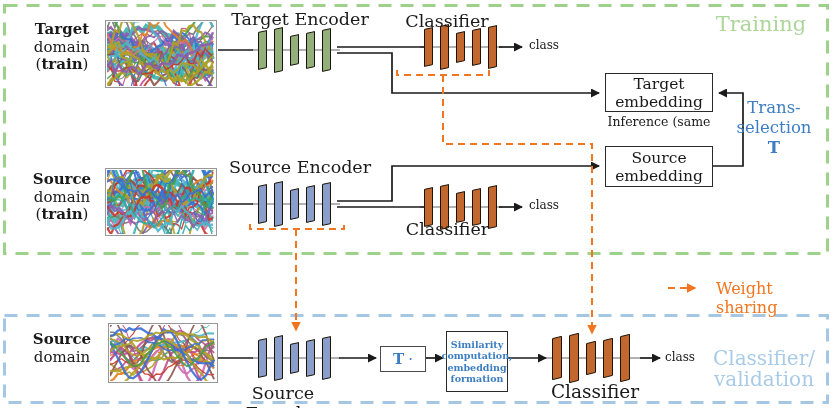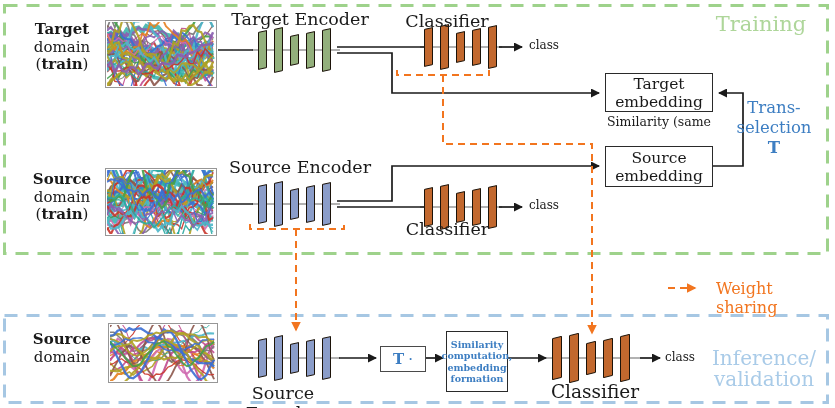--- a/index.html
+++ b/index.html
@@ -99,21 +99,21 @@
       <path d="M397 70V75H489V70"></path>
       <path d="M443 75V144H592V333" marker-end="url(#mo)"></path>
       <path d="M250 224V229H344V224"></path>
       <path d="M296 229V330" marker-end="url(#mo)"></path>
       <path d="M668 288H695" marker-end="url(#mo)"></path>
     </g>
   </svg>
 
   <div class="abs region-label-training rt" style="left:700px;top:12px;width:122px;">Training</div>
   <div class="abs region-label-inference rt" style="left:698px;top:348px;width:132px;">
-    <div>Inference/</div>
+    <div>Classifier/</div>
     <div>validation</div>
   </div>
   <div class="abs ws-label" style="left:672px;top:279px;margin-left:44px;">Weight sharing</div>
 
   <div class="abs domain ctr" style="left:16px;top:21px;width:92px;">
     <div><b>Target</b></div>
     <div>domain</div>
     <div><span>(</span><b>train</b><span>)</span></div>
   </div>
   <div class="sig" style="left:105px;top:20px;width:112px;height:68px;">
@@ -179,21 +179,21 @@
       <i></i>
       <i></i>
     </div>
   <div class="abs class-word" style="left:529px;top:38px;">class</div>
 
   <div class="embox" style="left:605px;top:73px;width:108px;height:39px;">
     <div>Target</div>
     <div>embedding</div>
   </div>
   <div class="abs note ctr" style="left:589px;top:114px;width:140px;">
-    <div>Similarity (same</div>
+    <div>Inference (same</div>
   </div>
   <div class="embox" style="left:605px;top:146px;width:108px;height:41px;">
     <div>Source</div>
     <div>embedding</div>
   </div>
   <div class="abs translabel ctr" style="left:736px;top:98px;width:76px;">
     <div>Trans-</div>
     <div>selection</div>
     <div><b>T</b></div>
   </div>

